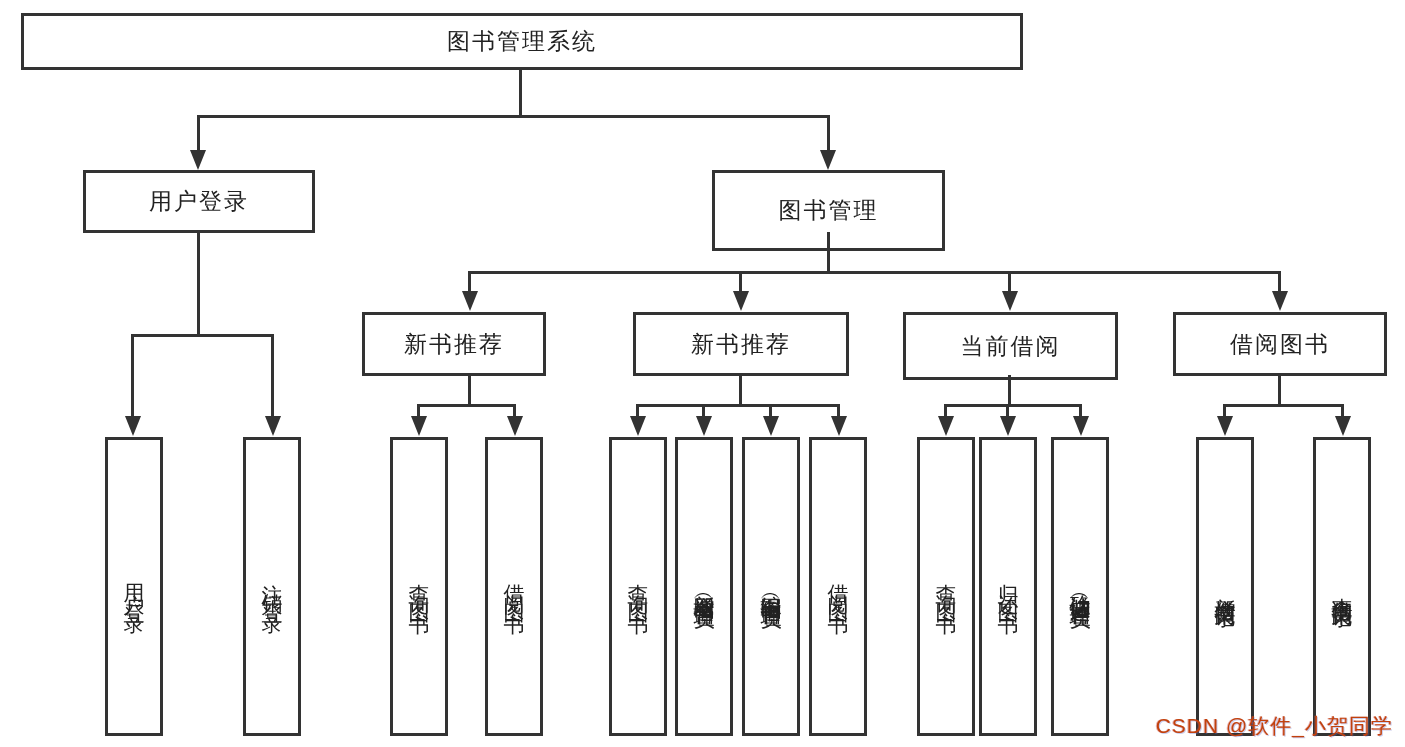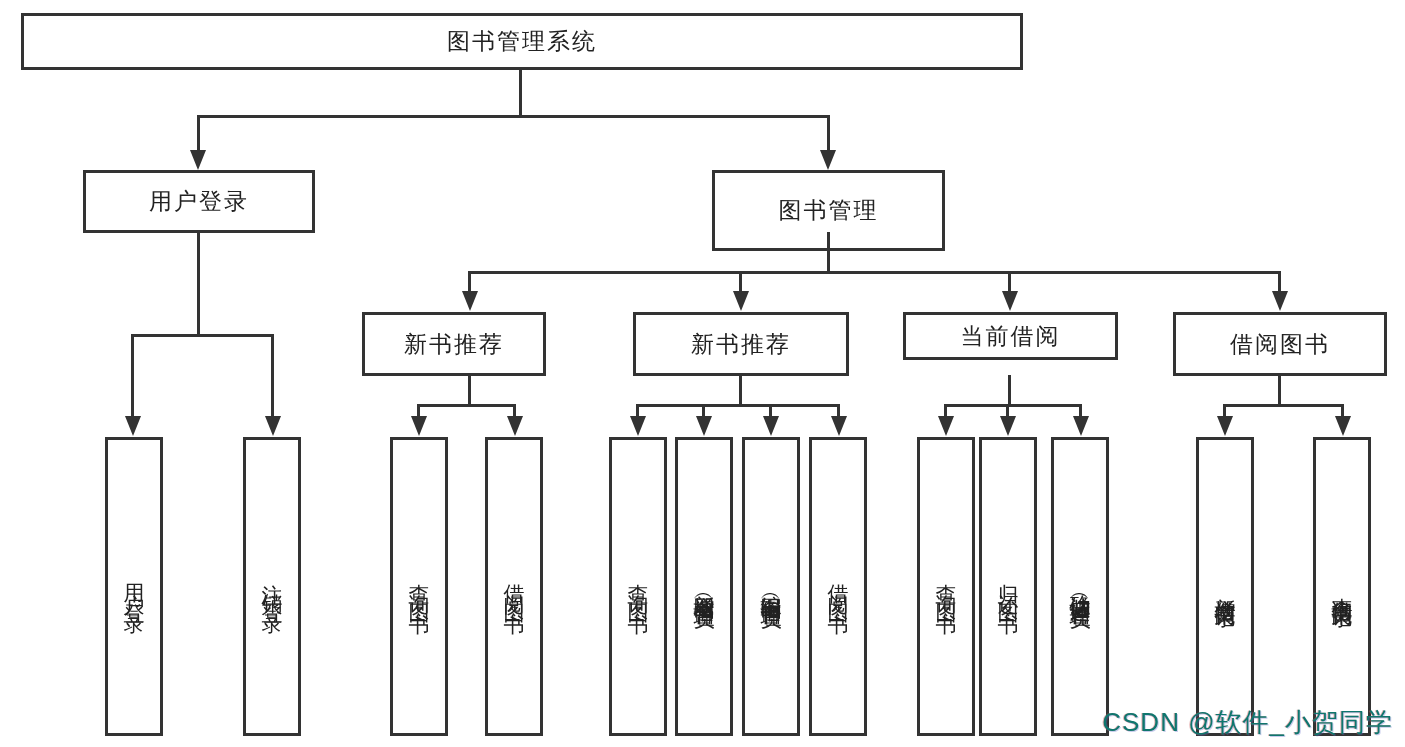--- a/index.html
+++ b/index.html
@@ -53,22 +53,22 @@
     width: 0;
     height: 0;
     border-left: 8px solid transparent;
     border-right: 8px solid transparent;
     border-top: 20px solid #333333;
   }
   .watermark {
     position: absolute;
     right: 12px;
     bottom: 7px;
-    font-size: 26px;
-    color: #0f766e;
+    font-size: 21px;
+    color: #c2410c;
     letter-spacing: 1px;
     text-shadow: -1px 0 0 rgba(205,92,92,0.45), 1px 1px 0 rgba(100,110,200,0.35);
     white-space: nowrap;
   }
 </style>
 </head>
 <body>
 
 <div class="stage">
 
@@ -107,21 +107,21 @@
   <div class="arrow" style="left:1002px; top:291px;"></div>
   <div class="vline" style="left:1278px; top:271px; height:24px;"></div>
   <div class="arrow" style="left:1272px; top:291px;"></div>
 
   <div class="node" style="left:362px; top:312px; width:184px; height:64px;">
     <span>新书推荐</span>
   </div>
   <div class="node" style="left:633px; top:312px; width:216px; height:64px;">
     <span>新书推荐</span>
   </div>
-  <div class="node" style="left:903px; top:312px; width:215px; height:48px;">
+  <div class="node" style="left:903px; top:312px; width:215px; height:68px;">
     <span>当前借阅</span>
   </div>
   <div class="node" style="left:1173px; top:312px; width:214px; height:64px;">
     <span>借阅图书</span>
   </div>
 
   <div class="vline" style="left:468px; top:375px; height:32px;"></div>
   <div class="hline" style="left:417px; top:404px; width:99px;"></div>
   <div class="vline" style="left:417px; top:404px; height:15px;"></div>
   <div class="arrow" style="left:411px; top:416px;"></div>

